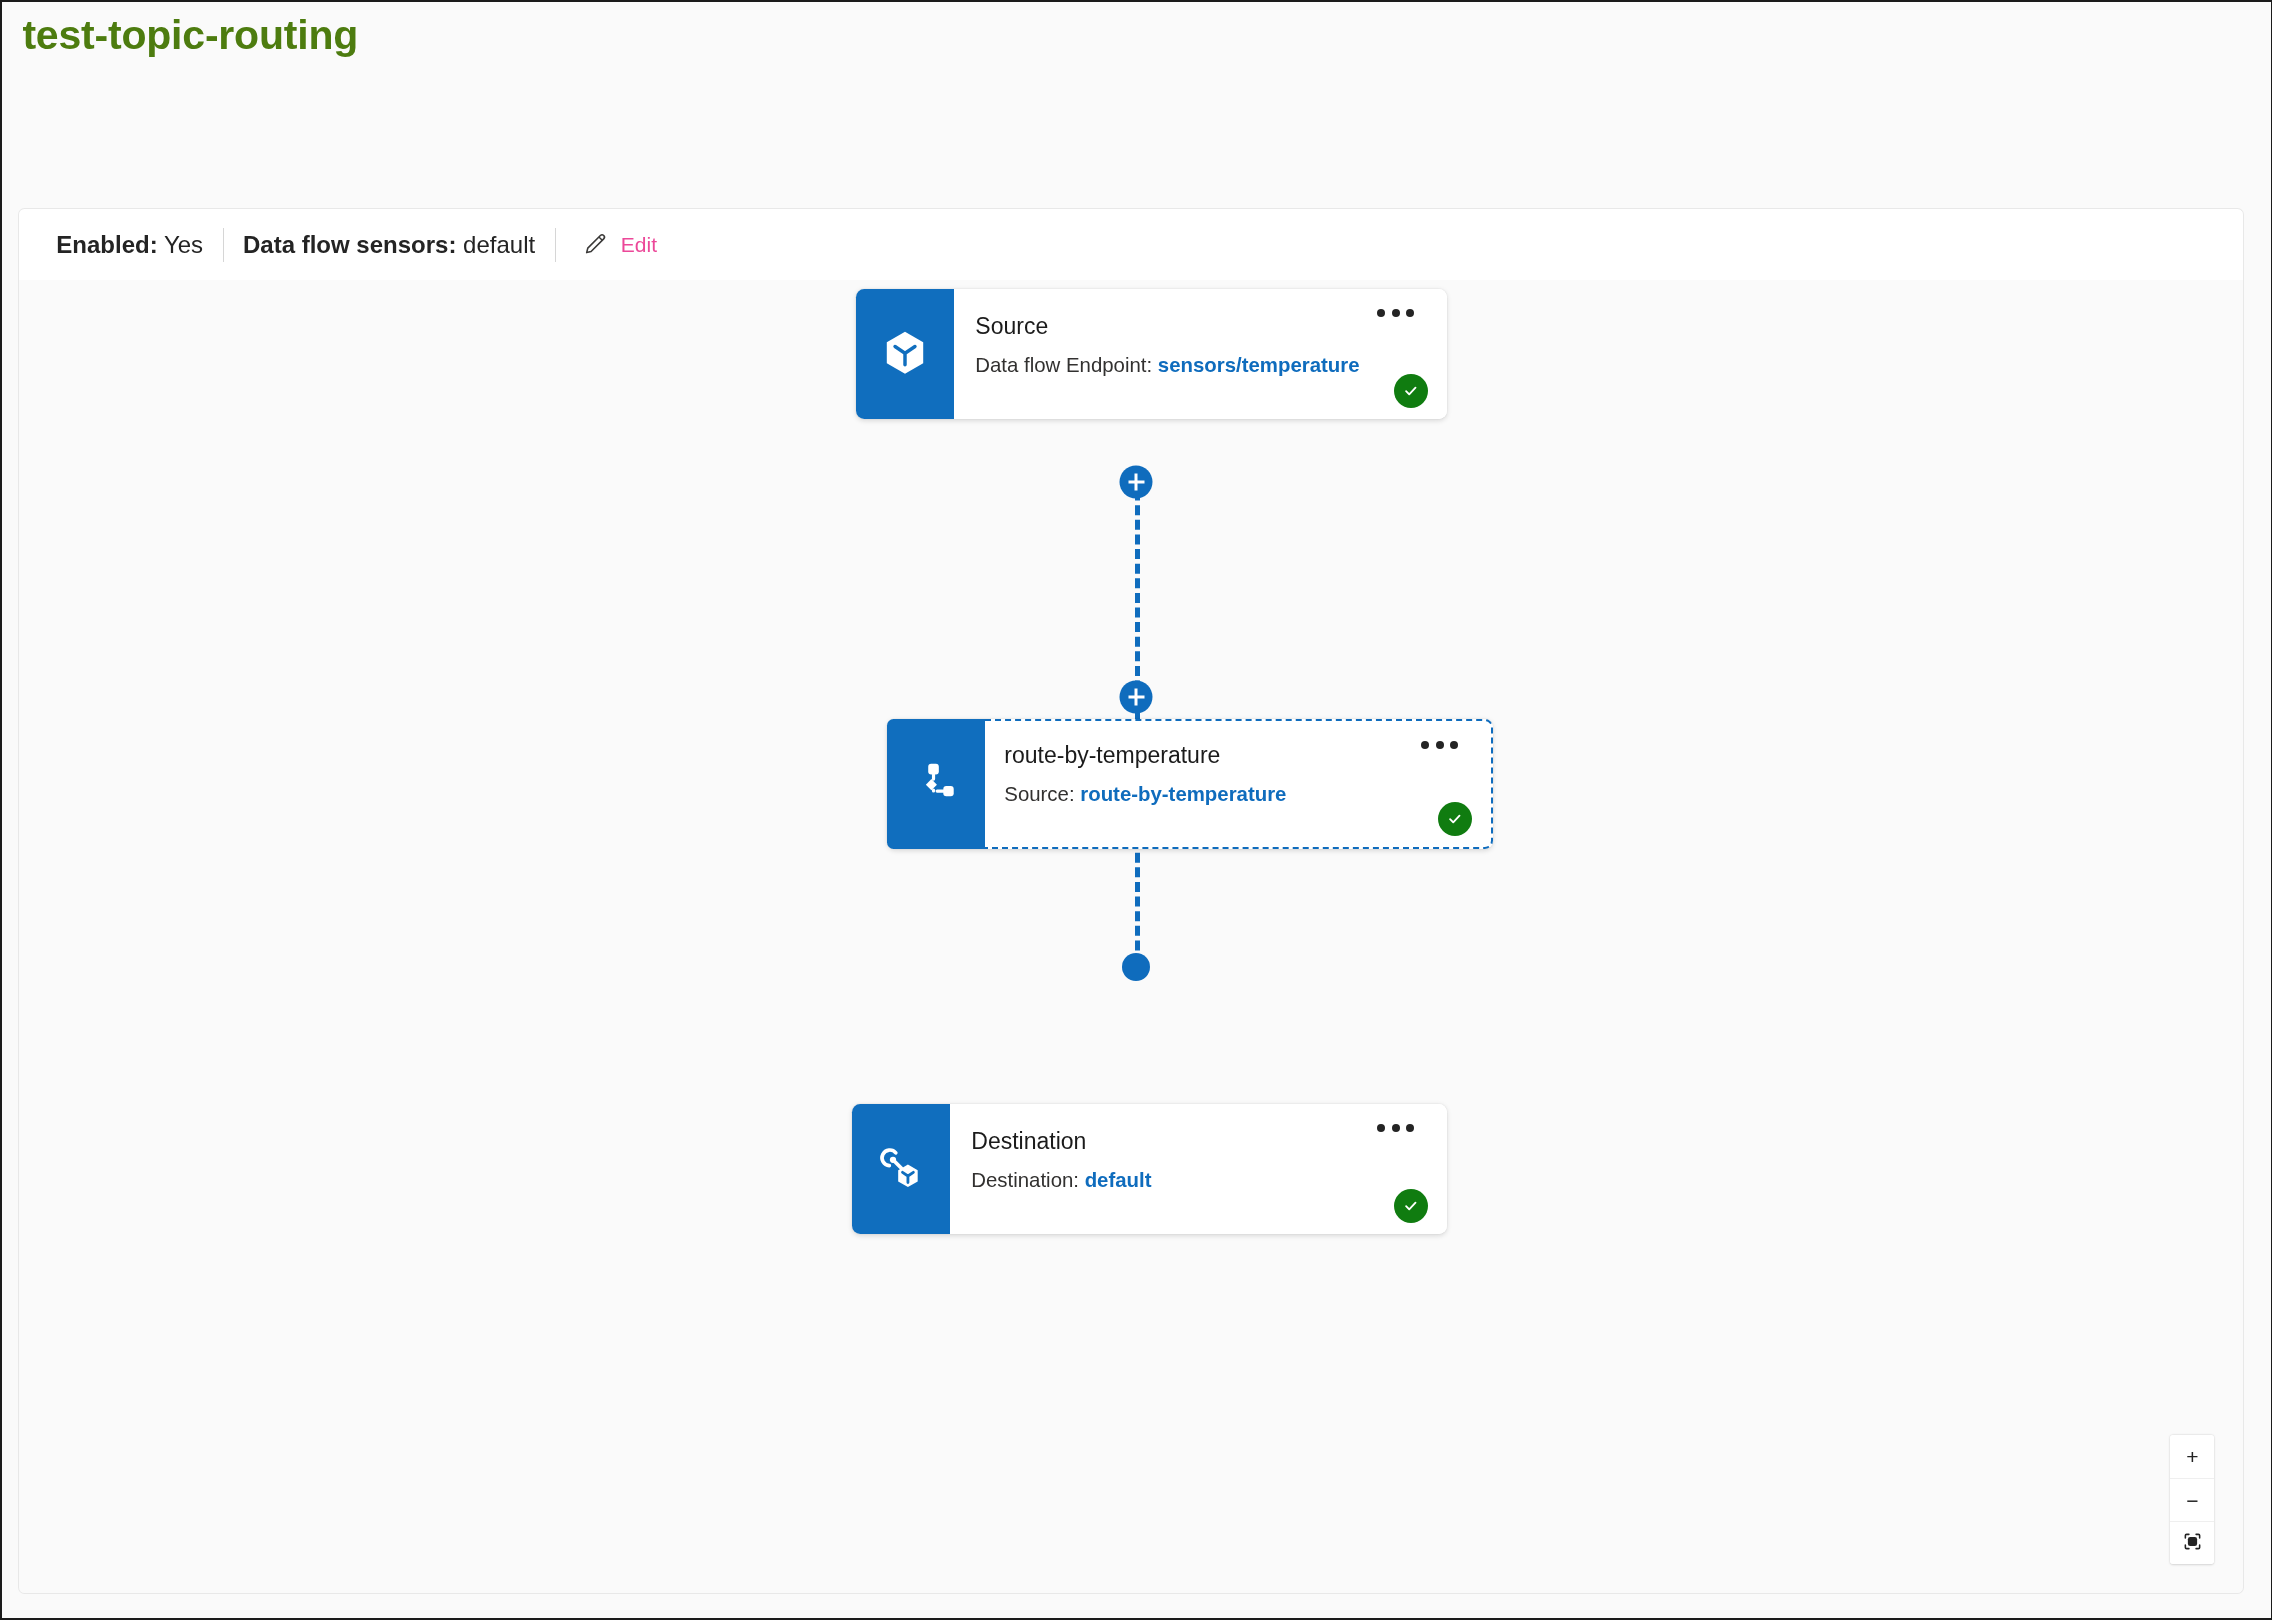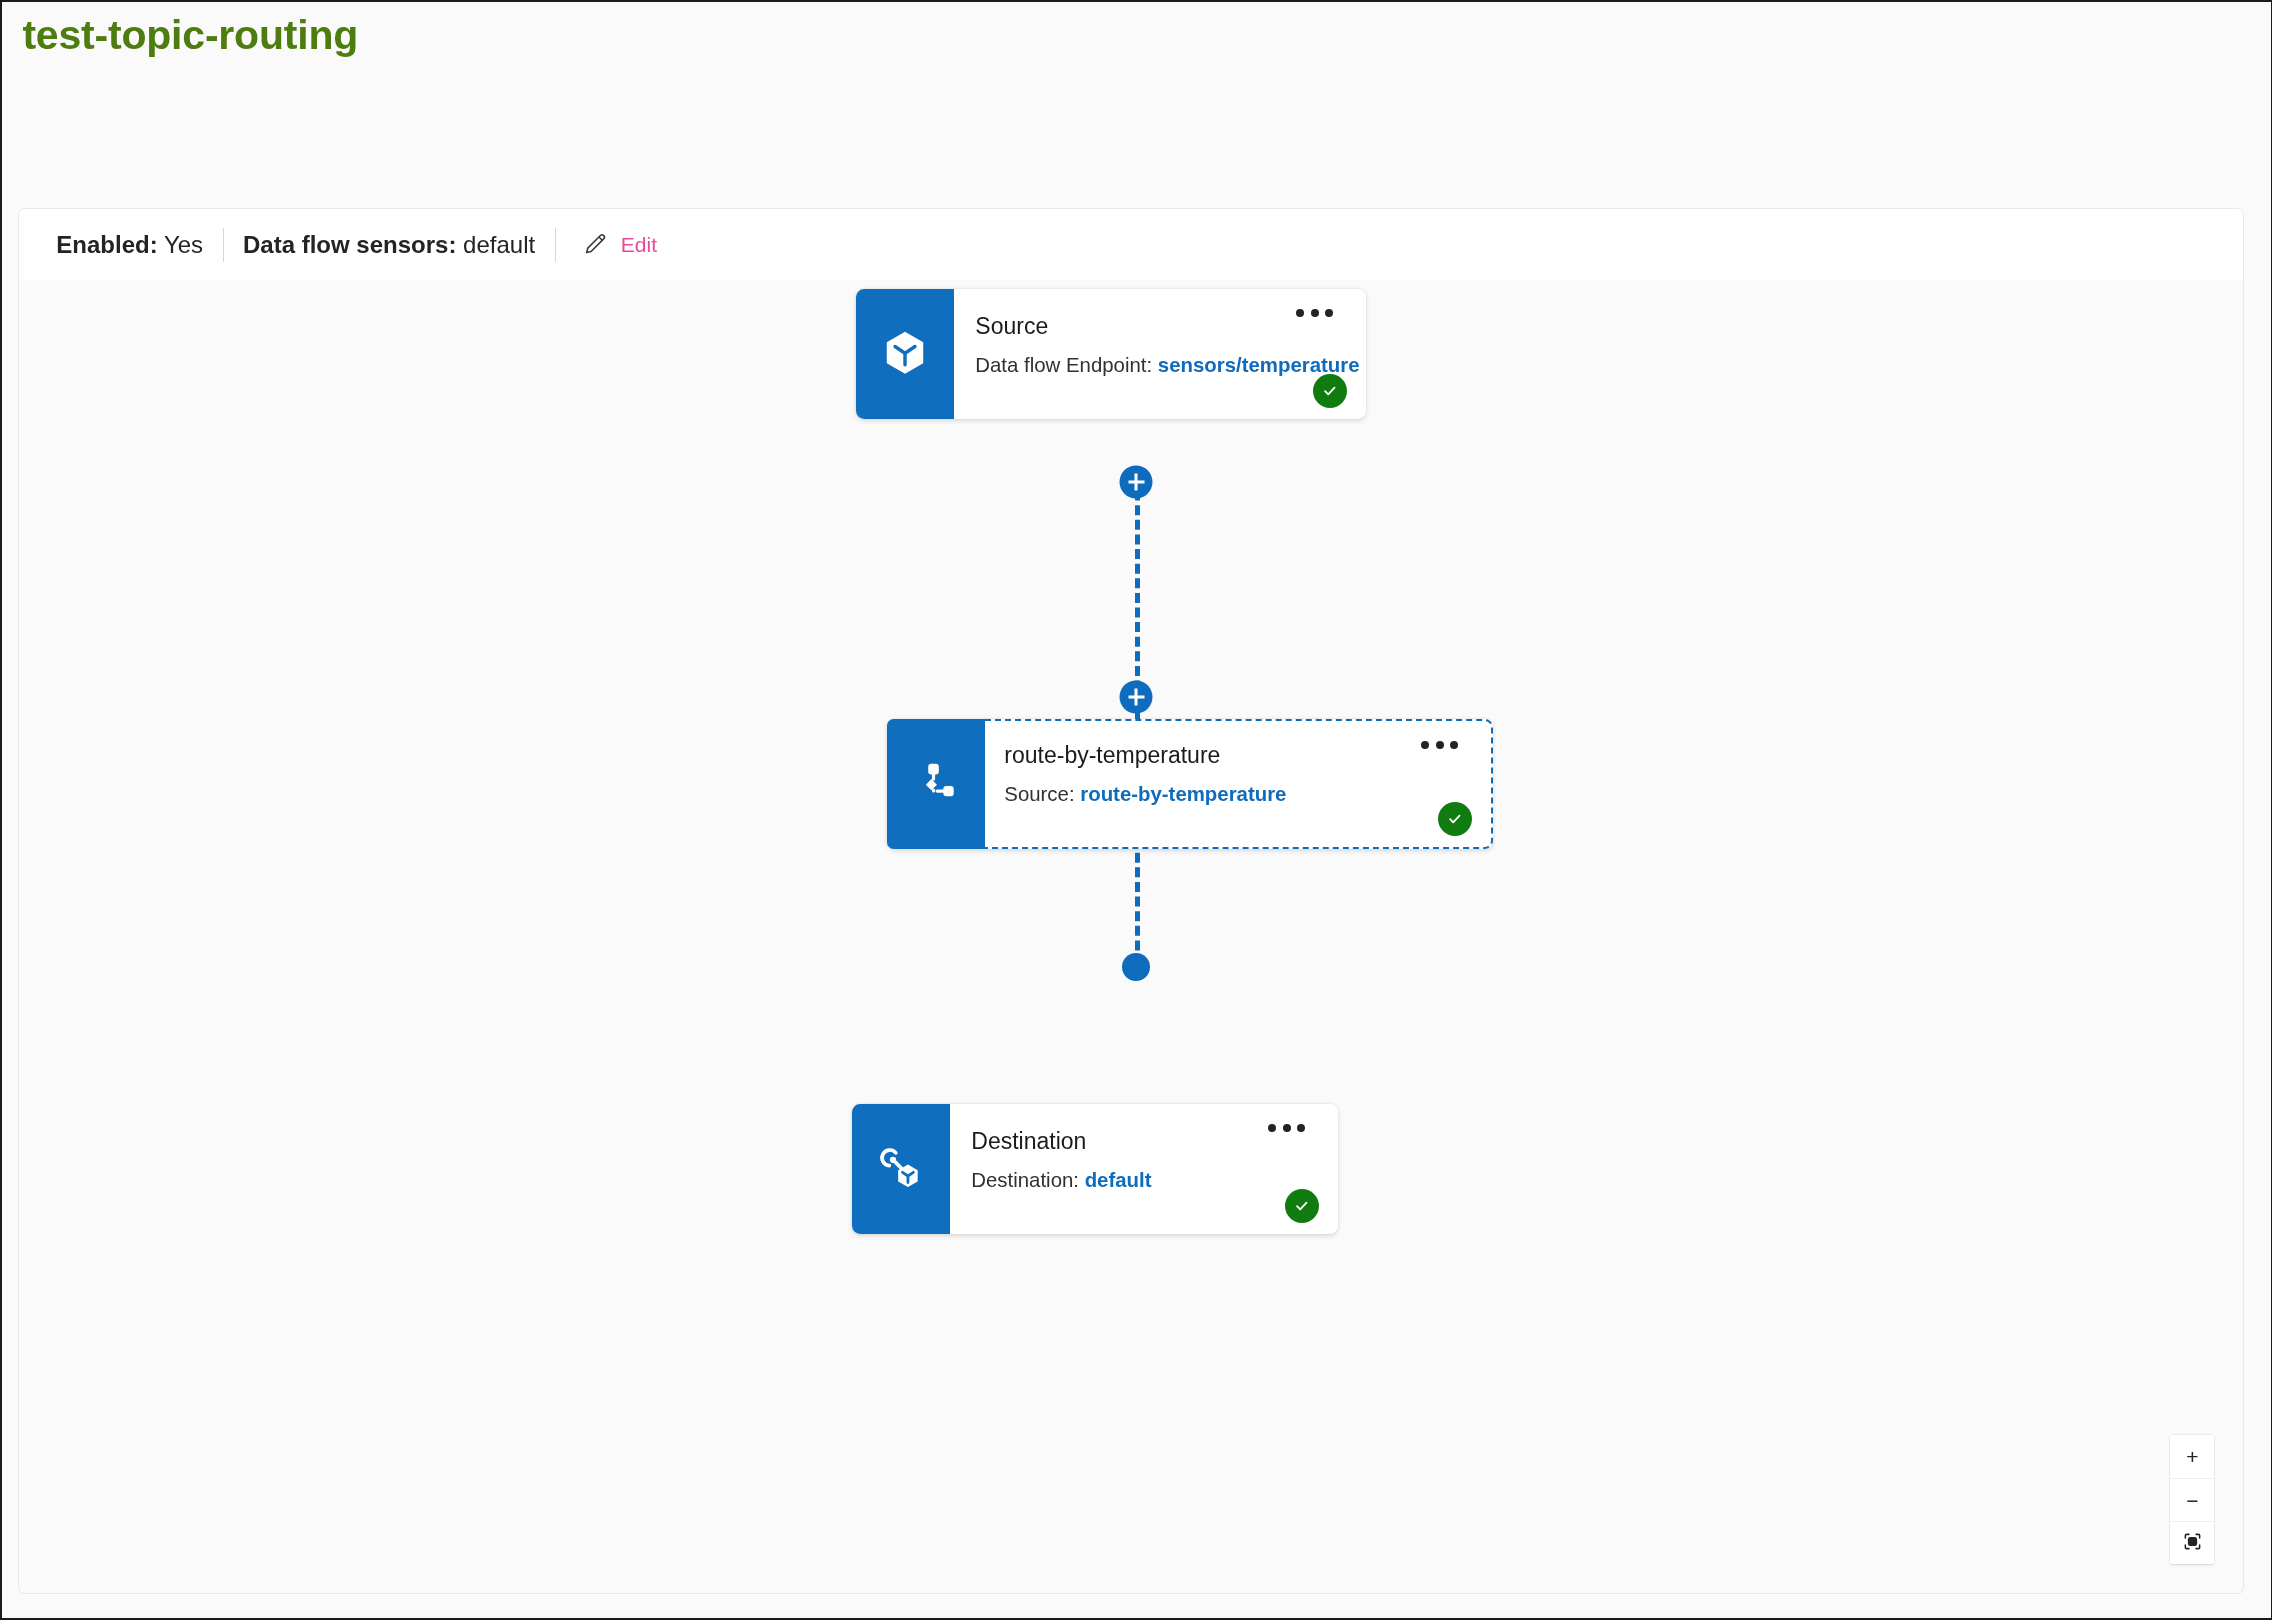--- a/index.html
+++ b/index.html
@@ -315,21 +315,21 @@
   <div class="canvas">
 
     <div class="conn-line" style="left:1116px; top:196px; height:273px;"></div>
     <button class="conn-plus" style="left:1117px; top:202px;"></button>
     <div class="conn-dot" style="left:1117px; top:471px;"></div>
 
     <div class="conn-line" style="left:1116px; top:412px; height:273px;"></div>
     <button class="conn-plus" style="left:1117px; top:417px;"></button>
     <div class="conn-dot" style="left:1117px; top:687px;"></div>
 
-    <div class="node" style="left:837px; top:9px; width:510px;">
+    <div class="node" style="left:837px; top:9px; width:591px;">
       <div class="node-icon-panel">
         <span>
           <svg width="52" height="52" viewBox="0 0 24 24" fill="none">
             <path d="M12 2.2l8.4 4.85v9.7L12 21.6l-8.4-4.85v-9.7L12 2.2z" fill="#ffffff"></path>
             <path d="M12 12.1v5.3M12 12.1L7.4 9.0M12 12.1l4.6-3.1" stroke="#106ebe" stroke-width="1.6" stroke-linecap="round"></path>
           </svg>
         </span>
       </div>
       <div class="node-body">
         <div class="node-menu">
@@ -374,21 +374,21 @@
           <span class="val">route-by-temperature</span>
         </div>
         <div class="node-status">
           <svg width="19.6" height="19.6" viewBox="0 0 20 20" fill="none">
             <path d="M5.2 10.4l3.2 3.2 6.4-6.8" stroke="#ffffff" stroke-width="1.9" stroke-linecap="round" stroke-linejoin="round"></path>
           </svg>
         </div>
       </div>
     </div>
 
-    <div class="node" style="left:833px; top:824px; width:486px;">
+    <div class="node" style="left:833px; top:824px; width:595px;">
       <div class="node-icon-panel">
         <span>
           <svg width="52" height="52" viewBox="0 0 24 24" fill="none">
             <path d="M9.6 5.0a3.6 3.6 0 1 0-3.0 5.9" stroke="#ffffff" stroke-width="1.7" stroke-linecap="round"></path>
             <circle cx="8.3" cy="8.2" r="1.45" fill="#ffffff"></circle>
             <path d="M9.2 9.1l3.0 3.0" stroke="#ffffff" stroke-width="1.7" stroke-linecap="round"></path>
             <path d="M15.2 10.4l4.5 2.6v5.2l-4.5 2.6-4.5-2.6v-5.2l4.5-2.6z" fill="#ffffff"></path>
             <path d="M15.2 15.7v3.0M15.2 15.7l-2.5-1.7M15.2 15.7l2.5-1.7" stroke="#106ebe" stroke-width="1.3" stroke-linecap="round"></path>
           </svg>
         </span>

